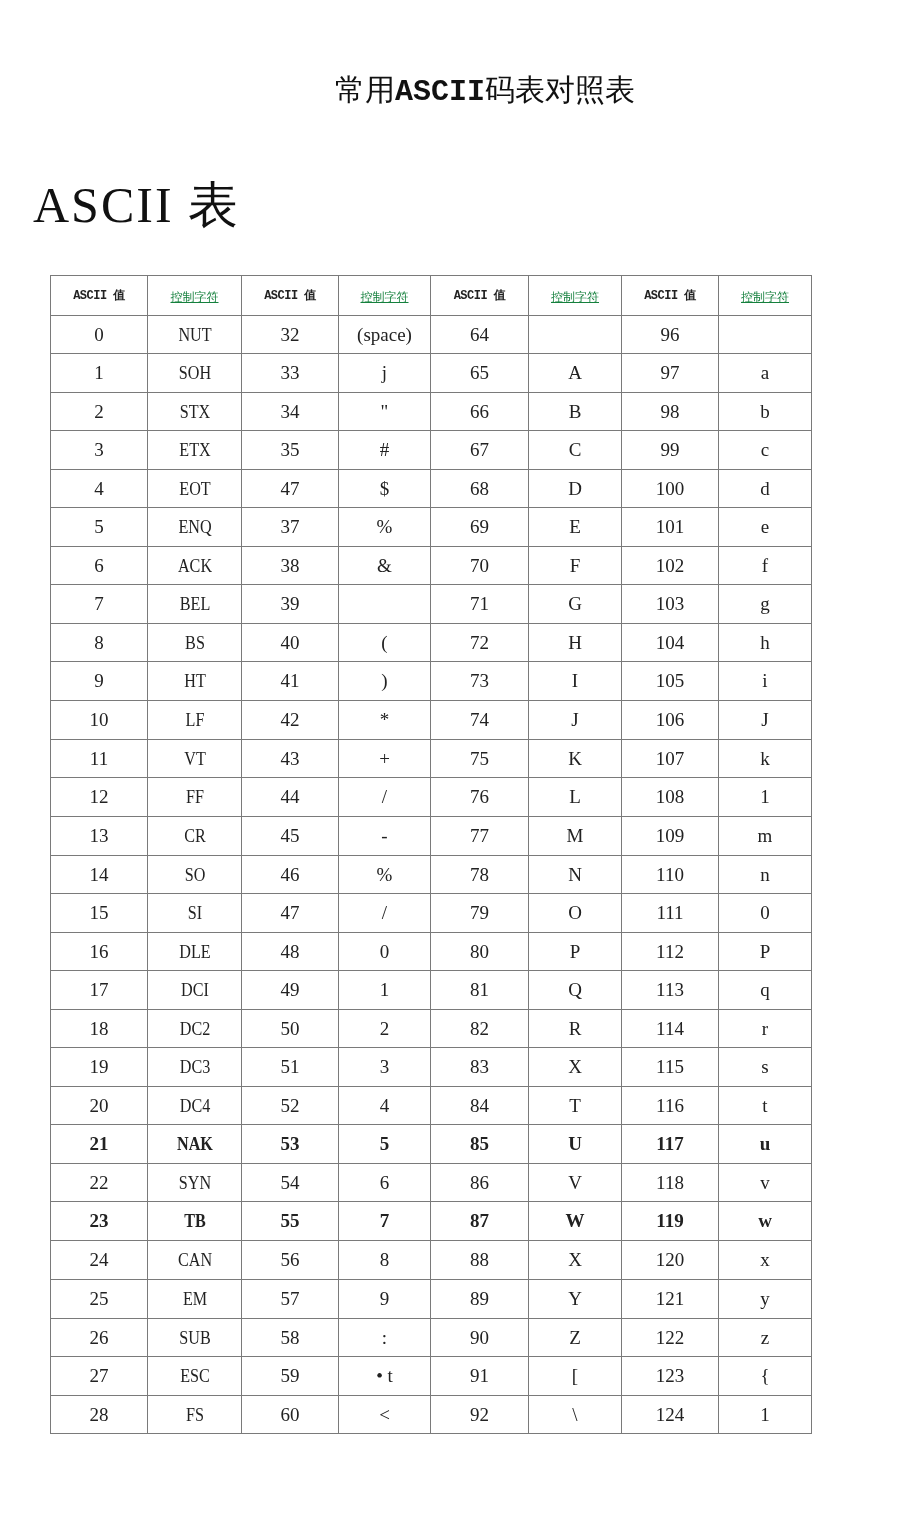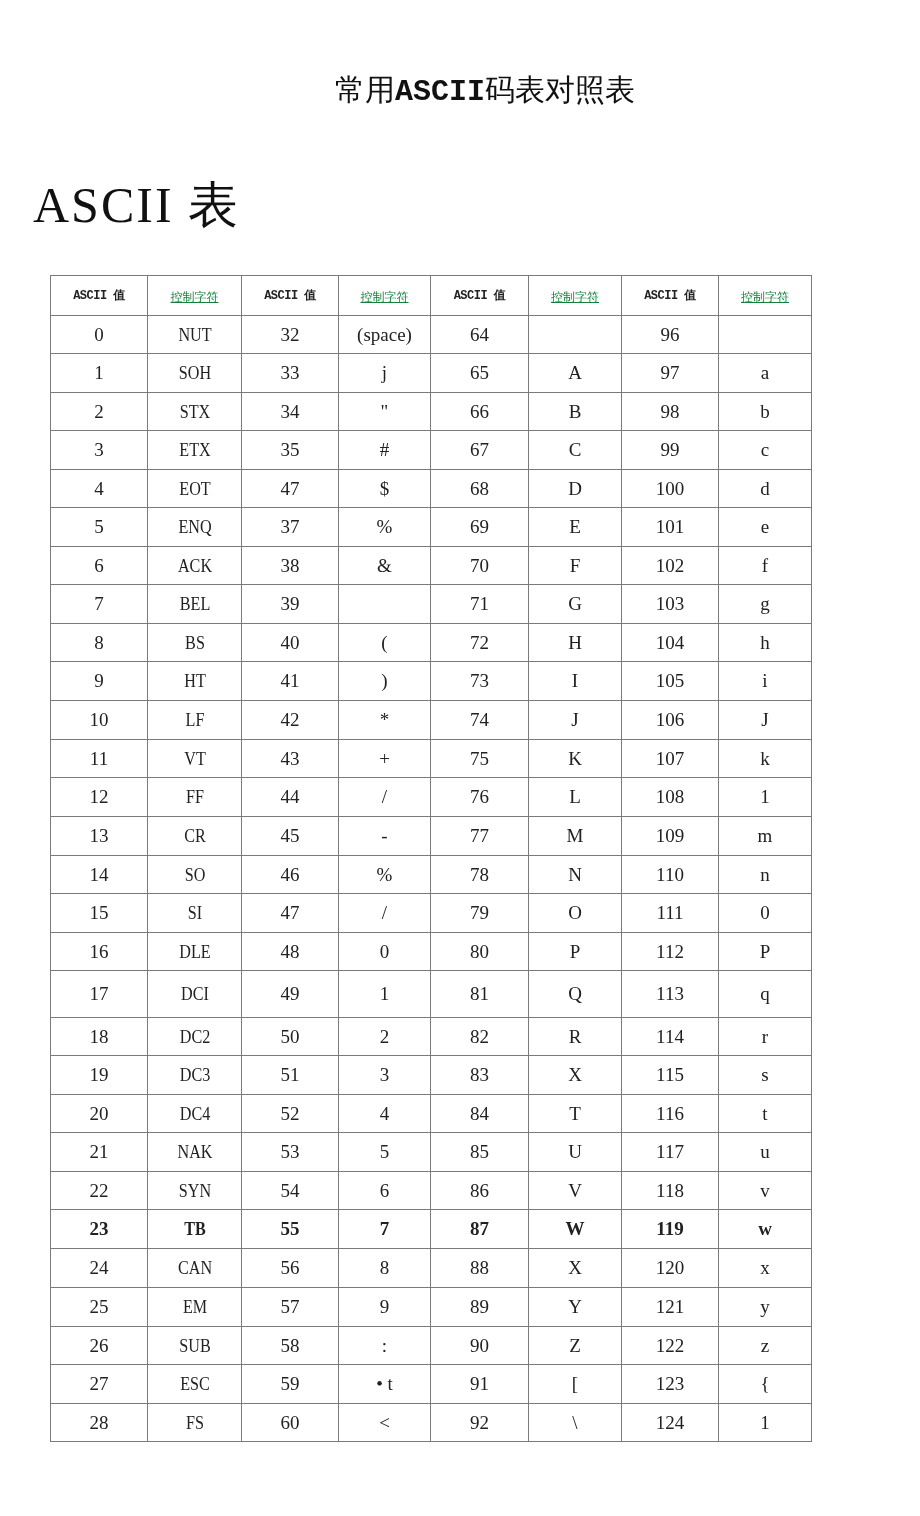--- a/index.html
+++ b/index.html
@@ -225,21 +225,21 @@
       <tr style="height: 38px;">
         <td>16</td>
         <td class="ctl-text">DLE</td>
         <td>48</td>
         <td>0</td>
         <td>80</td>
         <td>P</td>
         <td>112</td>
         <td>P</td>
       </tr>
-      <tr style="height: 47px;">
+      <tr style="height: 39px;">
         <td>17</td>
         <td class="ctl-text">DCI</td>
         <td>49</td>
         <td>1</td>
         <td>81</td>
         <td>Q</td>
         <td>113</td>
         <td>q</td>
       </tr>
       <tr style="height: 38px; padding-left: 36px;">
@@ -265,21 +265,21 @@
       <tr style="height: 38px;">
         <td>20</td>
         <td class="ctl-text">DC4</td>
         <td>52</td>
         <td>4</td>
         <td>84</td>
         <td>T</td>
         <td>116</td>
         <td>t</td>
       </tr>
-      <tr style="height: 39px;">
+      <tr style="height: 39px; font-weight: bold;">
         <td>21</td>
         <td class="ctl-text">NAK</td>
         <td>53</td>
         <td>5</td>
         <td>85</td>
         <td>U</td>
         <td>117</td>
         <td>u</td>
       </tr>
       <tr style="height: 38px;">

